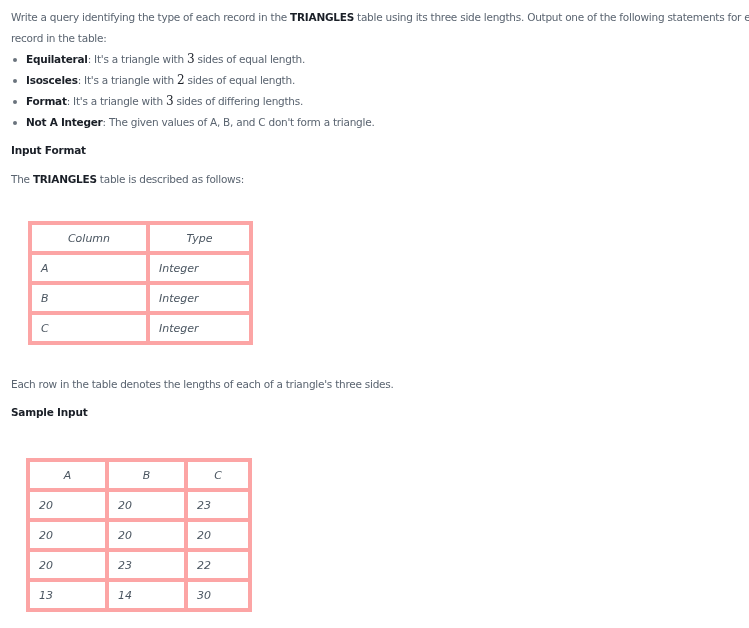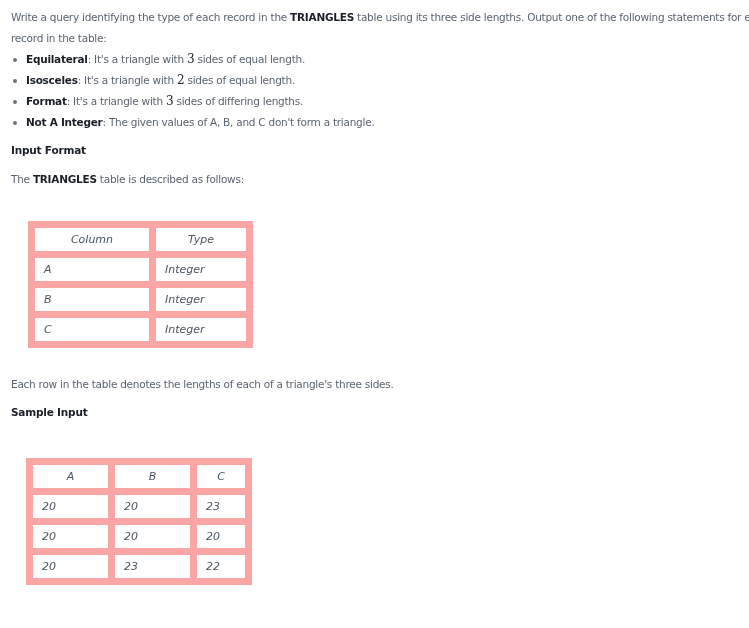--- a/index.html
+++ b/index.html
@@ -19,21 +19,21 @@
   ul.bullets li .dot {
     position: absolute; left: 2px; top: 9px; width: 4px; height: 4px;
     border-radius: 50%; background: #6a737d;
   }
   .heading { left: 11px; font-weight: bold; color: #1a1f27; letter-spacing: -0.2px; text-align: center; }
   table.t {
     position: absolute; border-collapse: collapse;
     font-style: italic; font-size: 11px; color: #4a5560;
   }
   table.t th, table.t td {
-    border: 7px solid #fca5a5; padding: 0 9px; font-weight: normal;
+    border: 4px solid #fca5a5; padding: 0 9px; font-weight: normal;
   }
   table.t th { text-align: center; color: #4a5560; }
   table.t thead tr { border-bottom: 2px solid #d8dce2; }
   table.t td { text-align: left; }
 </style>
 </head>
 <body>
 
 <div class="abs para" style="top:7px; width:735px;">
   <div style="white-space:nowrap;">
@@ -111,14 +111,19 @@
     <tr style="height:30px;">
       <td>20</td>
       <td>20</td>
       <td>20</td>
     </tr>
     <tr style="height:30px;">
       <td>20</td>
       <td>23</td>
       <td>22</td>
     </tr>
+    <tr style="height:30px;">
+      <td>13</td>
+      <td>14</td>
+      <td>30</td>
+    </tr>
   </tbody>
 </table>
 
 </body></html>

